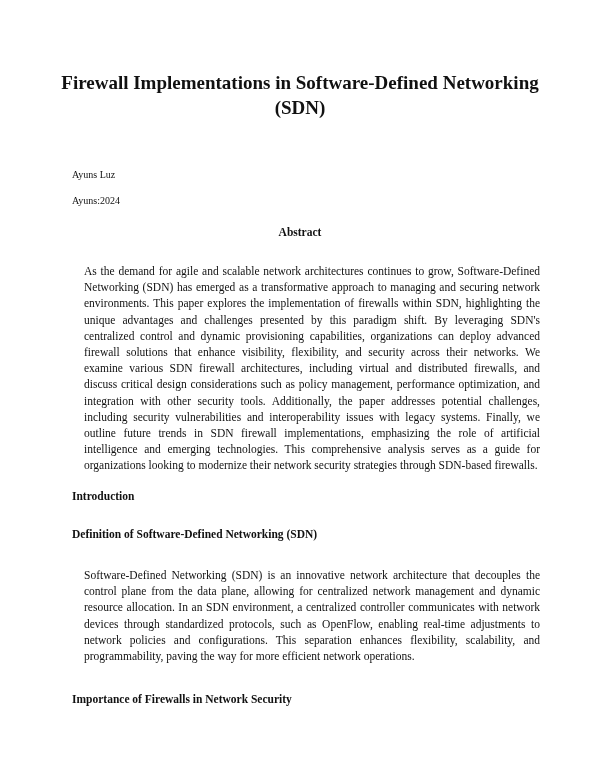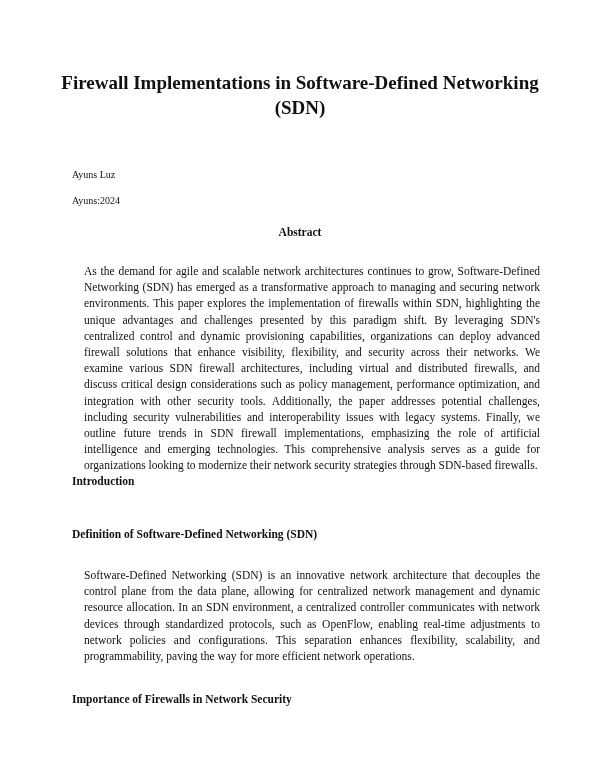--- a/index.html
+++ b/index.html
@@ -21,21 +21,21 @@
       position: absolute; left: 72px; top: 225px; width: 456px;
       text-align: center; font-weight: bold; font-size: 11.5px; line-height: 14px;
     }
     .para {
       position: absolute; left: 72px; width: 456px;
       font-size: 11.5px; line-height: 16.2px; text-align: justify;
       margin: 12px;
     }
     .abstract-text { top: 251px; }
     .h { position: absolute; left: 72px; font-weight: bold; font-size: 11.5px; line-height: 14px; margin: 0; }
-    .h-intro { top: 474px; }
+    .h-intro { top: 489px; }
     .h-def { top: 527px; }
     .def-text { top: 555px; }
     .h-imp { top: 692px; }
   </style>
 </head>
 <body>
 
 <div class="page">
   <div class="title">Firewall Implementations in Software-Defined Networking (SDN)</div>
   <div class="meta author">Ayuns Luz</div>

